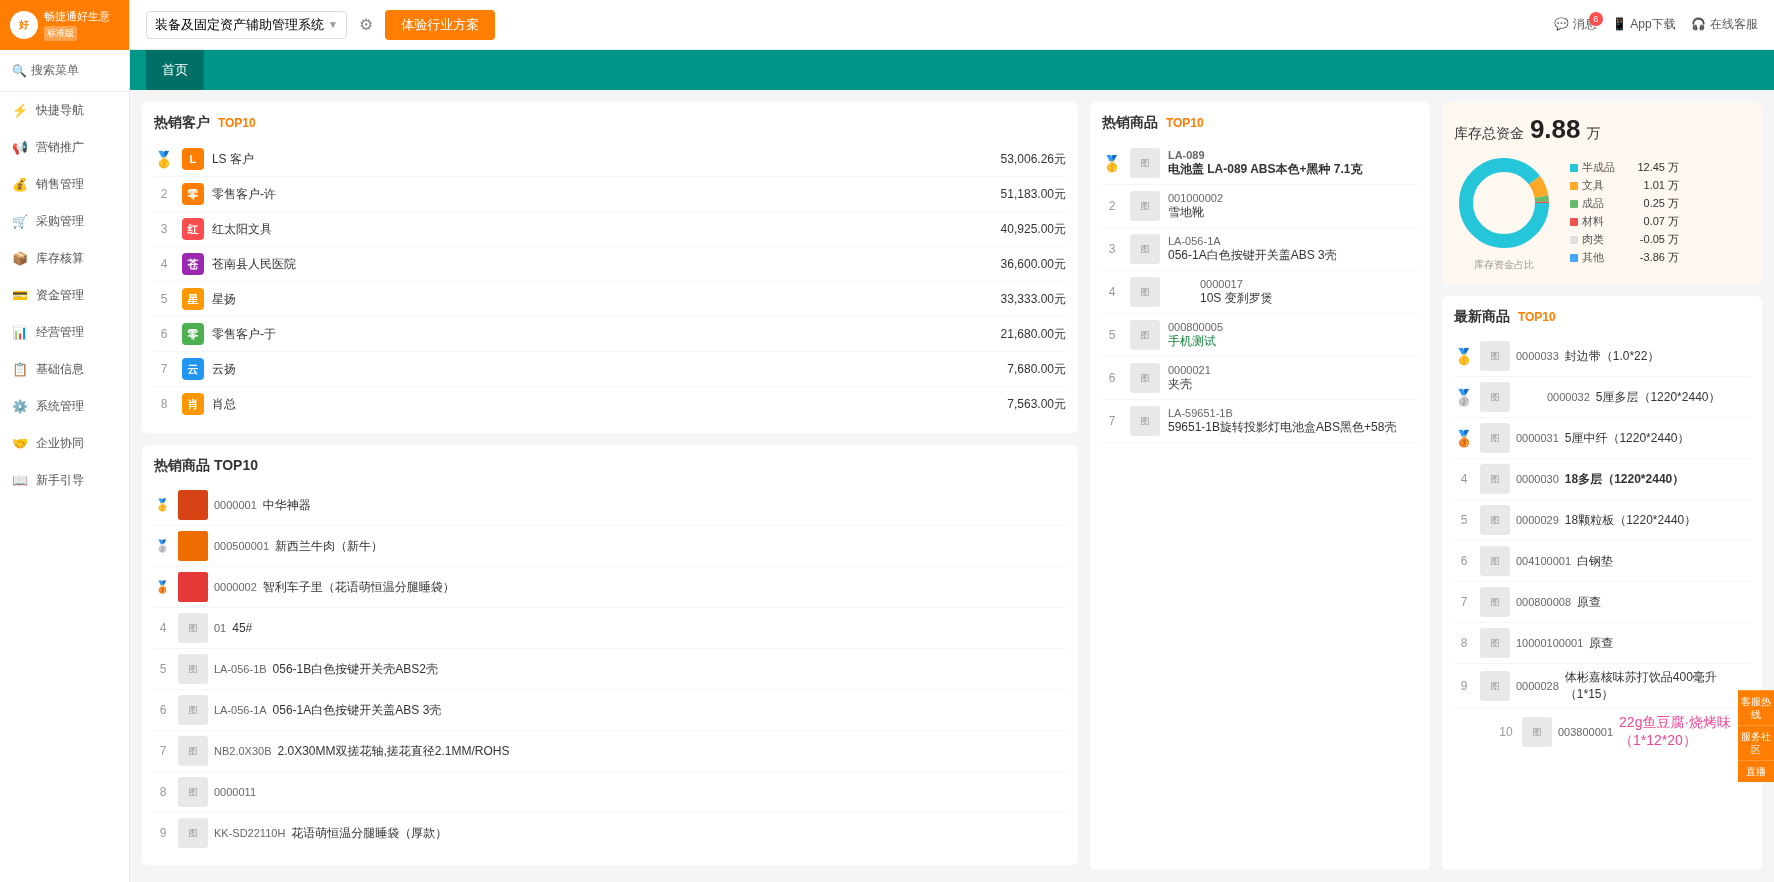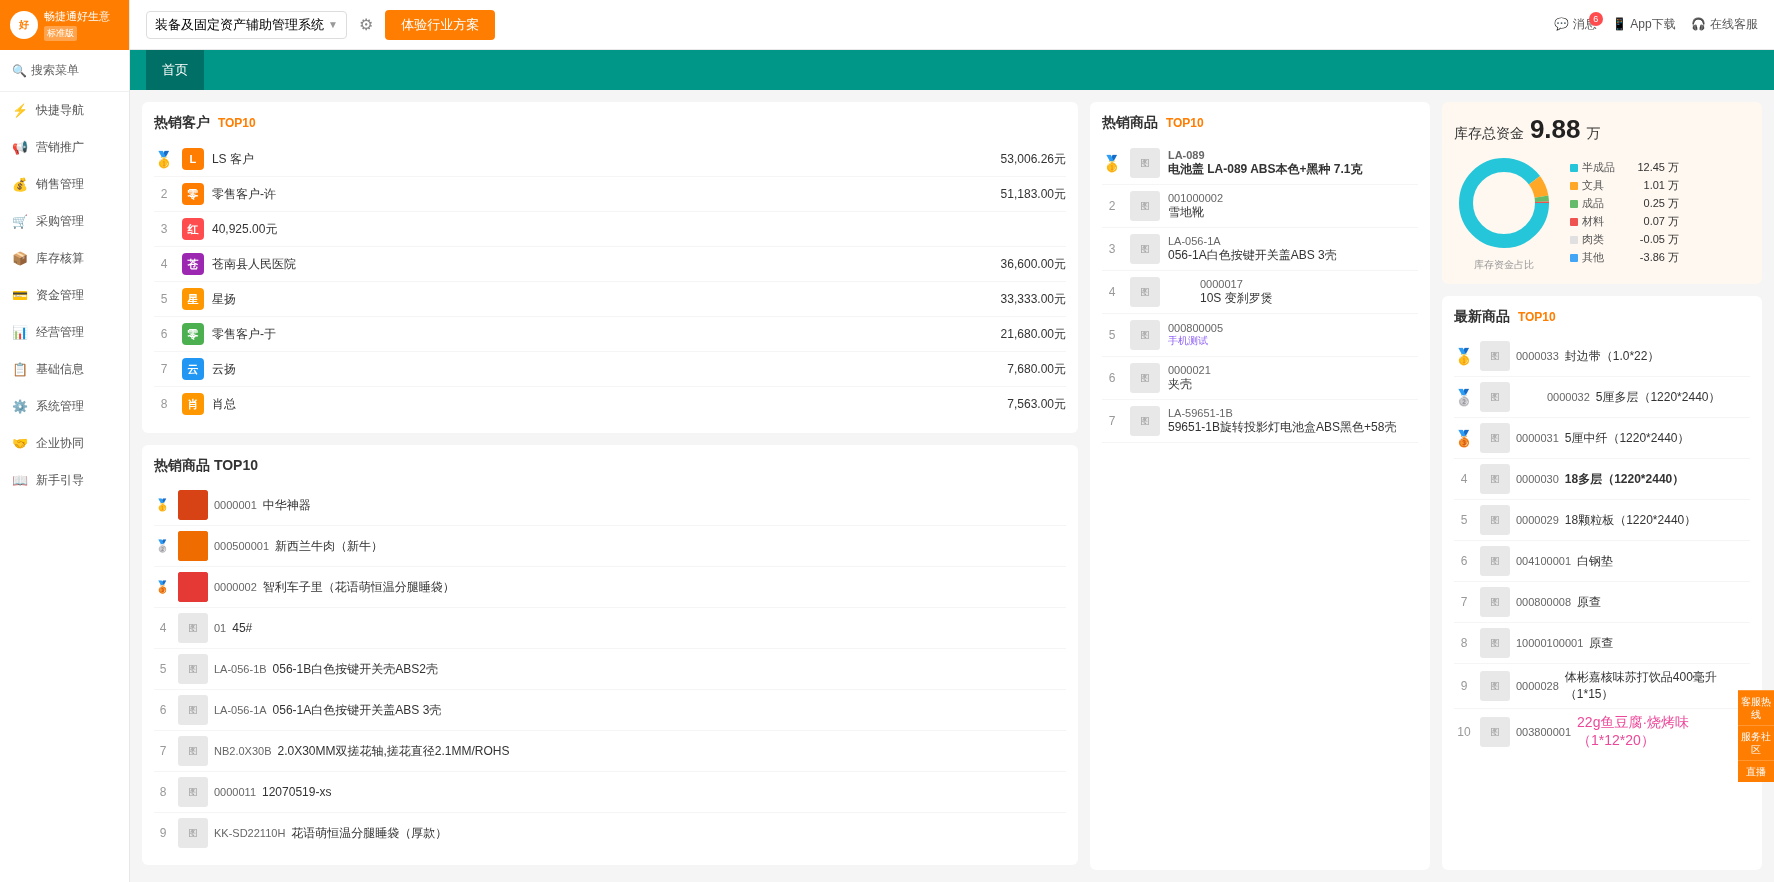--- a/index.html
+++ b/index.html
@@ -73,21 +73,21 @@
     
     .product-item { display: flex; align-items: center; padding: 5px 0; border-bottom: 1px solid #f5f5f5; gap: 6px; }
     .product-item:last-child { border-bottom: none; }
     .product-num { width: 18px; text-align: center; font-size: 12px; color: #999; }
     .product-img { width: 30px; height: 30px; background: #e8e8e8; border-radius: 3px; flex-shrink: 0; display: flex; align-items: center; justify-content: center; font-size: 9px; color: #999; }
     .product-code { font-size: 11px; color: #666; }
     .product-name { font-size: 12px; color: #333; flex: 1; overflow: hidden; text-overflow: ellipsis; white-space: nowrap; }
 
     
     .new-product-item { display: flex; align-items: center; padding: 5px 0; border-bottom: 1px solid #f5f5f5; gap: 6px; }
-    .new-product-item:last-child { border-bottom: none; }
+    .new-product-item:last-child { border-bottom: none; margin-left: 42px; }
 
     
     .float-support { position: fixed; right: 0; bottom: 100px; display: flex; flex-direction: column; z-index: 999; }
     .float-btn { background: #ff7d00; color: #fff; width: 36px; padding: 4px 2px; font-size: 10px; text-align: center; cursor: pointer; line-height: 1.3; border-top: 1px solid rgba(255,255,255,0.2); }
 
     .gold-medal { color: #ffd700; }
     .silver-medal { color: #c0c0c0; }
     .bronze-medal { color: #cd7f32; }
   </style>
 </head>
@@ -209,20 +209,21 @@
           </div>
           <div class="rank-item">
             <span class="rank-num">2</span>
             <div class="rank-badge" style="background:#ff7d00;">零</div>
             <span class="rank-name">零售客户-许</span>
             <span class="rank-amount">51,183.00元</span>
           </div>
           <div class="rank-item">
             <span class="rank-num">3</span>
             <div class="rank-badge" style="background:#ff4d4f;">红</div>
+            <span class="rank-name">红太阳文具</span>
             <span class="rank-amount">40,925.00元</span>
           </div>
           <div class="rank-item">
             <span class="rank-num">4</span>
             <div class="rank-badge" style="background:#9c27b0;">苍</div>
             <span class="rank-name">苍南县人民医院</span>
             <span class="rank-amount">36,600.00元</span>
           </div>
           <div class="rank-item">
             <span class="rank-num">5</span>
@@ -305,21 +306,20 @@
           <div class="product-item">
             <span class="product-num">7</span>
             <div class="product-img">图</div>
             <span class="product-code">NB2.0X30B</span>
             <span class="product-name">2.0X30MM双搓花轴,搓花直径2.1MM/ROHS</span>
           </div>
           <div class="product-item">
             <span class="product-num">8</span>
             <div class="product-img">图</div>
             <span class="product-code">0000011</span>
-            <span class="product-name">12070519-xs</span>
           </div>
           <div class="product-item">
             <span class="product-num">9</span>
             <div class="product-img">图</div>
             <span class="product-code">KK-SD22110H</span>
             <span class="product-name">花语萌恒温分腿睡袋（厚款）</span>
           </div>
         </div>
       </div>
     </div>
@@ -361,21 +361,21 @@
             <div style="flex:1;min-width:0;margin-left:32px;">
               <div style="font-size:11px;color:#666;">0000017</div>
               <div style="font-size:12px;color:#333;">10S 变刹罗煲</div>
             </div>
           </div>
           <div class="rank-item">
             <span class="rank-num">5</span>
             <div class="product-img">图</div>
             <div style="flex:1;min-width:0;">
               <div style="font-size:11px;color:#666;">000800005</div>
-              <div style="font-size:10px;color:#8b5cf6;">手机测试</div>
+              <div style="font-size:12px;color:#15803d;">手机测试</div>
             </div>
           </div>
           <div class="rank-item">
             <span class="rank-num">6</span>
             <div class="product-img">图</div>
             <div style="flex:1;min-width:0;">
               <div style="font-size:11px;color:#666;">0000021</div>
               <div style="font-size:12px;color:#333;">夹壳</div>
             </div>
           </div>

